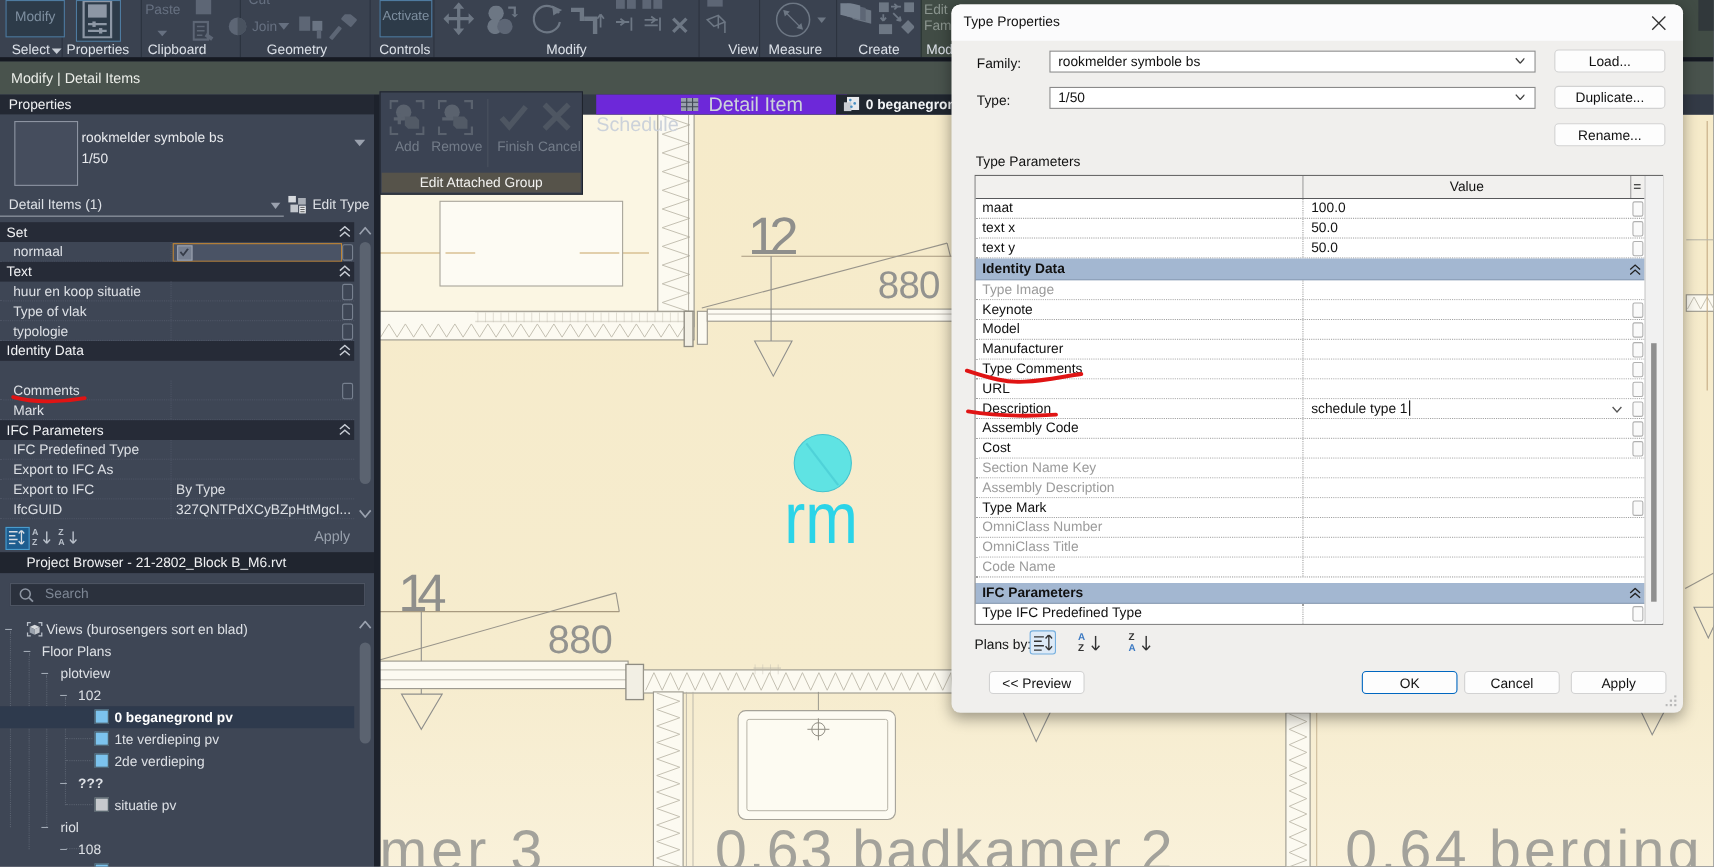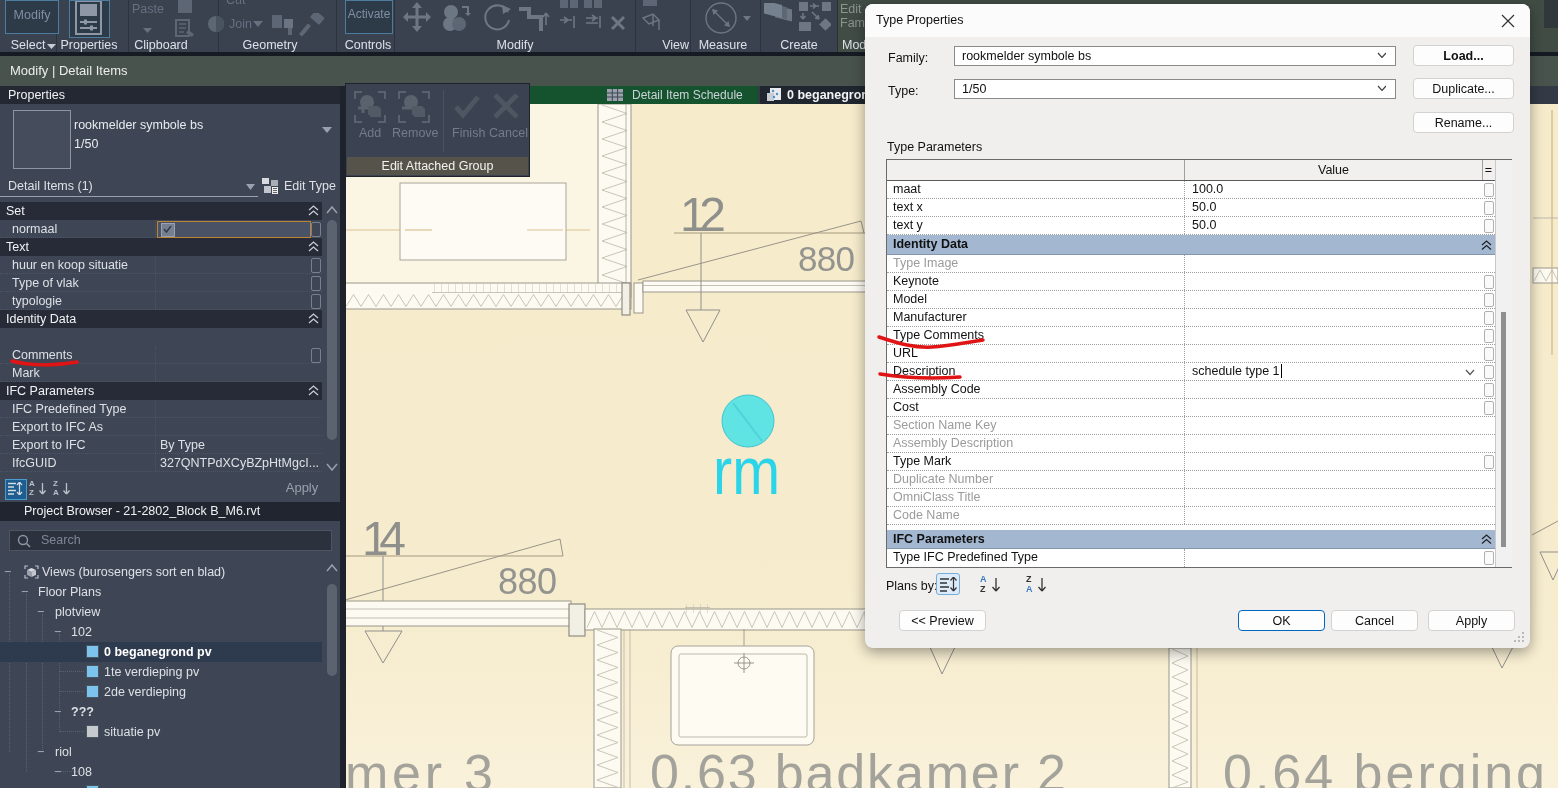--- a/index.html
+++ b/index.html
@@ -8,21 +8,21 @@
 
 #ribbon{position:absolute;left:0;top:0;width:1558px;height:52px;background:#3a4250;}
 #ribbon .grn{position:absolute;left:837px;top:0;width:721px;height:52px;background:#414c45;}
 .plabel{position:absolute;top:38px;height:14px;font-size:12.5px;color:#dce1e8;text-align:center;line-height:14px;}
 .psep{position:absolute;top:0;width:1px;height:52px;background:#2c333f;}
 .bluebtn{position:absolute;border:1px solid #4e7ba0;background:#2d3b49;color:#7e8fa0;font-size:12.5px;text-align:center;}
 #ribbonedge{position:absolute;left:0;top:52px;width:1558px;height:4px;background:#161a22;}
 #modbar{position:absolute;left:0;top:56px;width:1558px;height:30px;background:#49534d;color:#eceee9;font-size:13px;line-height:30px;}
 
 #tabstrip{position:absolute;left:346px;top:86px;width:1212px;height:18px;background:#333a46;}
-.tab1{position:absolute;left:184px;top:0;width:228px;height:18px;background:#14532d;color:#ccd2da;font-size:12px;line-height:18px;}
+.tab1{position:absolute;left:196px;top:0;width:228px;height:18px;background:#6d28d9;color:#ccd2da;font-size:18px;line-height:18px;}
 .tab2{position:absolute;left:414px;top:0;width:186px;height:18px;background:#20262f;color:#f2f4f6;font-size:12.5px;font-weight:bold;line-height:18px;}
 
 #left{position:absolute;left:0;top:86px;width:340px;height:702px;background:#3e4655;color:#dde0e5;font-size:12.5px;}
 .hdrbar{position:absolute;left:0;width:340px;background:#232833;color:#f0f1f3;}
 .grid-h{position:absolute;left:0;width:322px;background:#262b37;color:#f2f3f5;line-height:18px;padding-left:6px;box-sizing:border-box;}
 .grid-r{position:absolute;left:0;width:322px;line-height:18px;border-bottom:1px dotted #4d5464;box-sizing:border-box;}
 .grid-r .lbl{position:absolute;left:12px;top:0;}
 .grid-r .val{position:absolute;left:160px;top:0;}
 .colsep{position:absolute;left:155px;top:0;width:1px;height:100%;border-left:1px dotted #4d5464;}
 .abox{position:absolute;left:311px;top:2px;width:8px;height:13px;border:1px solid #77808f;border-radius:2px;}
@@ -514,21 +514,21 @@
  <div id="dlgtitle"></div>
  <div class="abs" style="left:11px;top:9px;font-size:12.5px;">Type Properties</div>
  <svg class="abs" style="left:636px;top:10px" width="14" height="14">
         <path d="M1,1 L13,13 M13,1 L1,13" stroke="#333" stroke-width="1.2"></path>
       </svg>
  <div class="abs" style="left:23px;top:47px;">Family:</div>
  <div class="combo" style="left:89px;top:42px;width:442px;">rookmelder symbole bs</div>
  <svg class="cchev" style="left:512px;top:48px;" width="10" height="7">
         <path d="M1,1 L5,5.5 L9,1" fill="none" stroke="#444" stroke-width="1.2"></path>
       </svg>
- <div class="dbtn" style="left:548px;top:41px;font-weight:bold;">Load...</div>
+ <div class="dbtn" style="left:548px;top:41px;">Load...</div>
  <div class="abs" style="left:23px;top:80px;">Type:</div>
  <div class="combo" style="left:89px;top:75px;width:442px;">1/50</div>
  <svg class="cchev" style="left:512px;top:81px;" width="10" height="7">
         <path d="M1,1 L5,5.5 L9,1" fill="none" stroke="#444" stroke-width="1.2"></path>
       </svg>
  <div class="dbtn" style="left:548px;top:74px;">Duplicate...</div>
  <div class="dbtn" style="left:548px;top:108px;">Rename...</div>
  <div class="abs" style="left:22px;top:136px;">Type Parameters</div>
  <div id="ttable">
   <div class="trow" style="height:21px;background:#f1f0ee;border-bottom:1px solid #58595b;line-height:20px;">
@@ -610,21 +610,21 @@
   <div class="trow" style="height:18px;line-height:17px;">
           <span class="p gray">Assembly Description</span>
           <span class="v"></span>
         </div>
   <div class="trow" style="height:18px;line-height:17px;">
           <span class="p">Type Mark</span>
           <span class="v"></span>
           <span class="bx"></span>
         </div>
   <div class="trow" style="height:18px;line-height:17px;">
-          <span class="p gray">Duplicate Number</span>
+          <span class="p gray">OmniClass Number</span>
           <span class="v"></span>
         </div>
   <div class="trow" style="height:18px;line-height:17px;">
           <span class="p gray">OmniClass Title</span>
           <span class="v"></span>
         </div>
   <div class="trow" style="height:18px;line-height:17px;">
           <span class="p gray">Code Name</span>
           <span class="v"></span>
         </div>

